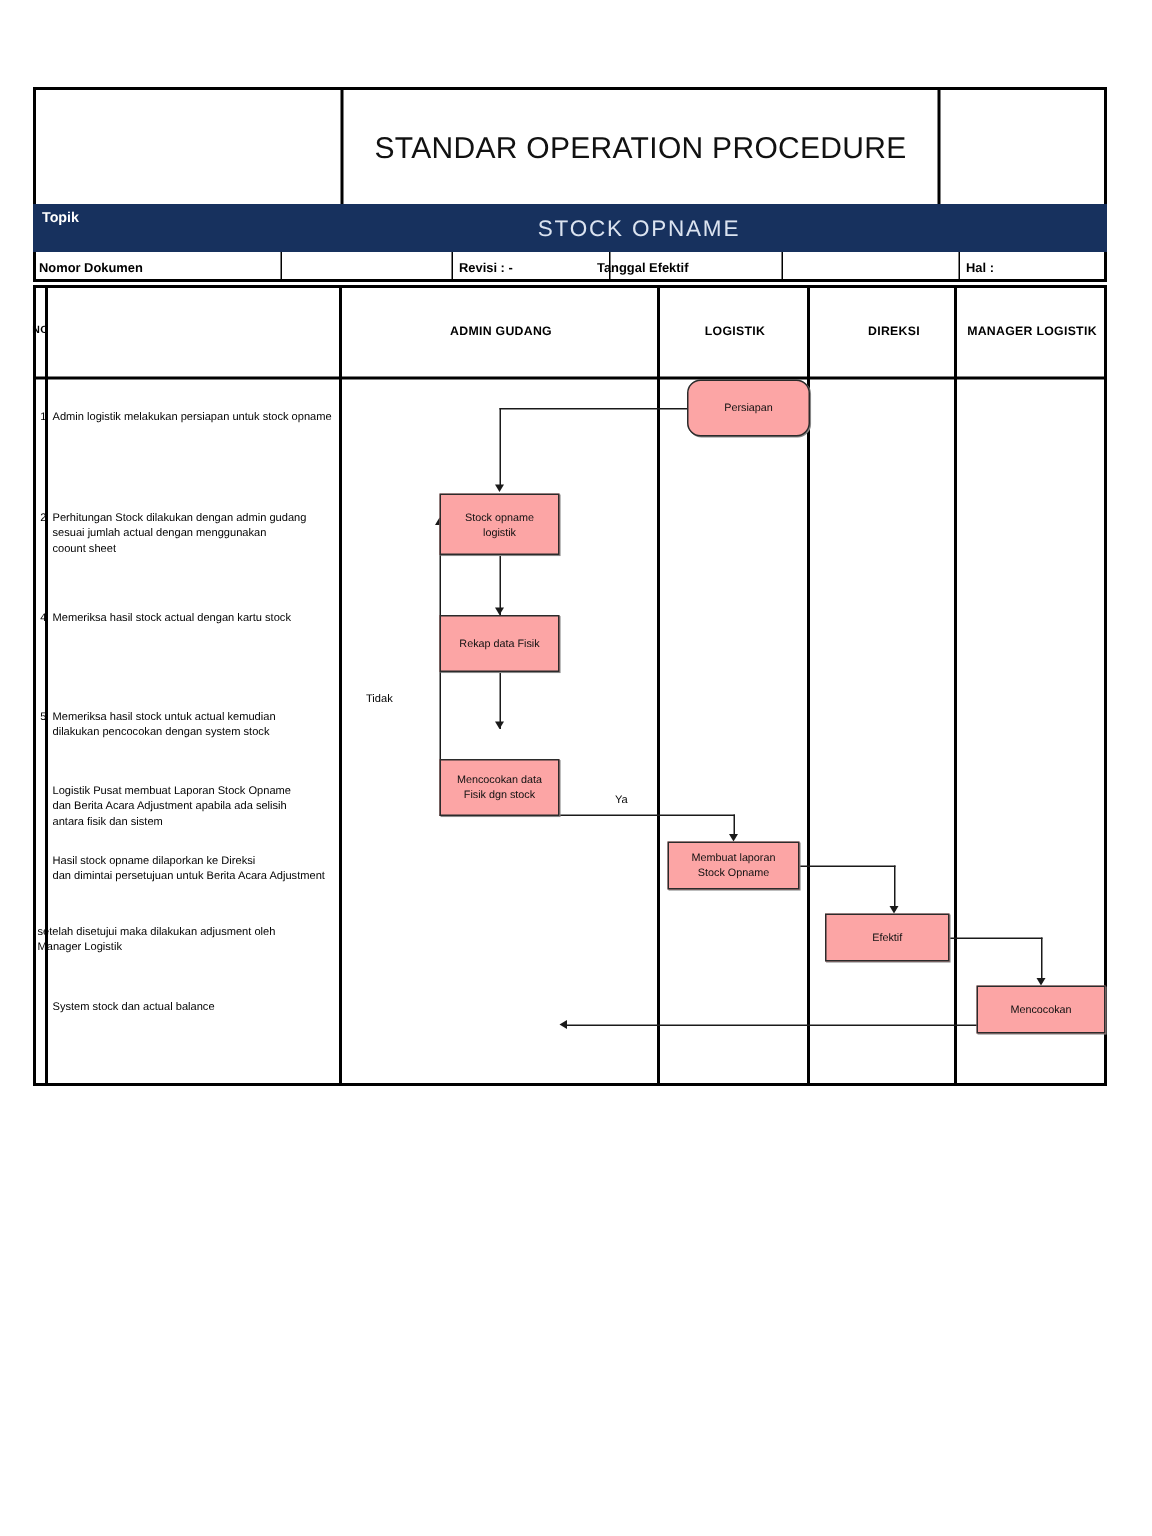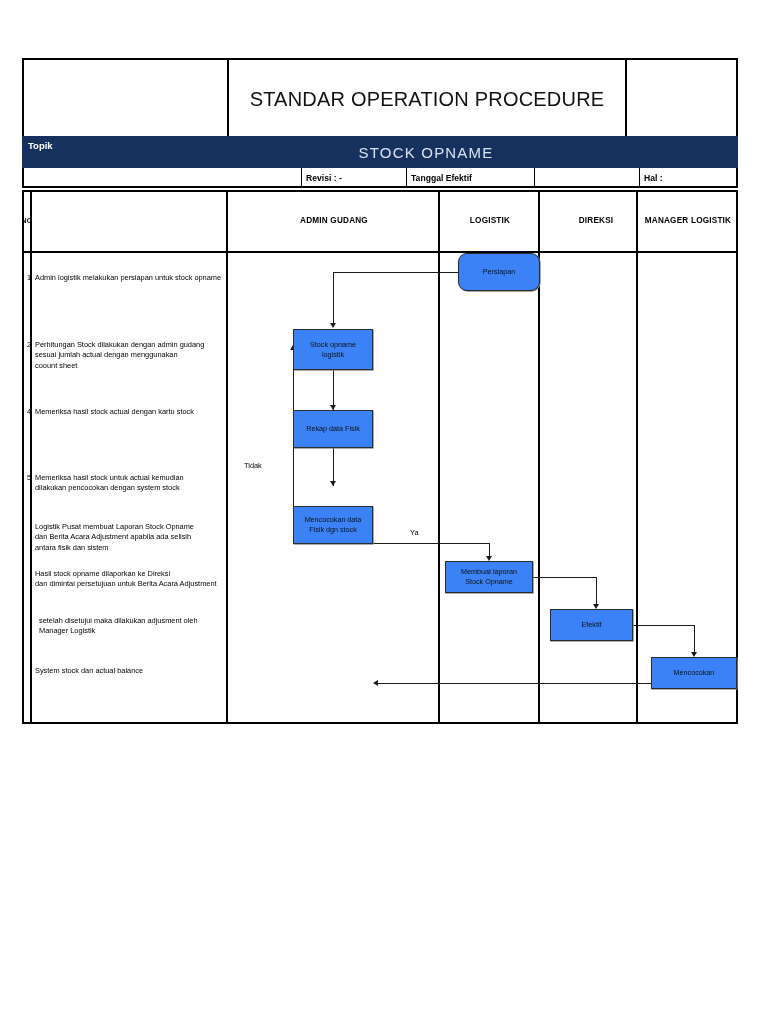--- a/index.html
+++ b/index.html
@@ -23,21 +23,21 @@
               font-size:15px;color:#dbe3f0;letter-spacing:1.2px;}
 
   
   .inforow{left:0;top:110px;width:716px;height:20px;border:2px solid #000;border-top:none;}
   .infocell{top:110px;height:20px;border-right:1.5px solid #000;
             display:flex;align-items:center;}
   .infocell span{font-size:8.6px;font-weight:bold;color:#000;padding-left:4px;}
   .ic1{left:0;width:166px;}
   .ic2{left:166px;width:114px;}
   .ic3{left:280px;width:105px;}
-  .ic4{left:385px;width:128px;}
+  .ic4{left:372px;width:128px;}
   .ic5{left:513px;width:105px;}
   .ic6{left:618px;width:98px;border-right:none;}
 
   
   .grid-outer{left:0;top:132px;width:716px;height:534px;border:2px solid #000;}
   .col{top:132px;height:534px;border-right:2px solid #000;}
   .c-no{left:0;width:10px;}
   .c-act{left:10px;width:196px;}
   .c-adm{left:206px;width:212px;}
   .c-log{left:418px;width:100px;}
@@ -52,21 +52,21 @@
   .ch-adm{left:206px;width:212px;}
   .ch-log{left:418px;width:100px;}
   .ch-dir{left:518px;width:112px;}
   .ch-man{left:616px;width:100px;}
 
   
   .act-num{font-size:7.4px;color:#000;text-align:right;width:9px;}
   .act-txt{font-size:7.4px;color:#000;line-height:10.4px;white-space:pre-line;}
 
   
-  .shape{border:1px solid #2b2b2b;background:#3b82f6;display:flex;align-items:center;
+  .shape{border:1px solid #2b2b2b;background:#fca5a5;display:flex;align-items:center;
          justify-content:center;text-align:center;font-size:7.2px;color:#111;
          line-height:9.6px;white-space:pre-line;box-shadow:0.7px 0.7px 0 #888;}
   .rounded{border-radius:9px;}
   .lbl{font-size:7.4px;color:#000;}
 
   
   .ln{background:#1a1a1a;}
   .hln{height:1px;}
   .vln{width:1px;}
   .arw{width:0;height:0;}
@@ -85,20 +85,23 @@
       <div class="hdr-title">STANDAR OPERATION PROCEDURE</div>
     </div>
     <div class="abs hdr-c3"></div>
   </div>
 
   <div class="abs band"></div>
   <div class="abs band-topik">Topik</div>
   <div class="abs band-title">STOCK OPNAME</div>
 
   <div class="abs inforow"></div>
+  <div class="abs infocell ic1">
+      <span>Nomor Dokumen</span>
+    </div>
   <div class="abs infocell ic2">
       <span></span>
     </div>
   <div class="abs infocell ic3">
       <span>Revisi : -</span>
     </div>
   <div class="abs infocell ic4">
       <span>Tanggal Efektif</span>
     </div>
   <div class="abs infocell ic5">
@@ -136,21 +139,21 @@
 
   <div class="abs act-num" style="left:0;top:415px;">5</div>
   <div class="abs act-txt" style="left:13px;top:415px;width:192px;">Memeriksa hasil stock untuk actual kemudian
  dilakukan pencocokan dengan system stock</div>
 
   <div class="abs act-txt" style="left:13px;top:464px;width:192px;">Logistik Pusat membuat Laporan Stock Opname
 dan Berita Acara Adjustment apabila ada selisih
 antara fisik dan sistem</div>
   <div class="abs act-txt" style="left:13px;top:511px;width:192px;">Hasil stock opname dilaporkan ke Direksi
 dan dimintai persetujuan untuk Berita Acara Adjustment</div>
-  <div class="abs act-txt" style="left:17px;top:558px;width:192px;">setelah disetujui maka dilakukan adjusment oleh
+  <div class="abs act-txt" style="left:3px;top:558px;width:192px;">setelah disetujui maka dilakukan adjusment oleh
 Manager Logistik</div>
   <div class="abs act-txt" style="left:13px;top:608px;width:192px;">System stock dan actual balance</div>
 
   <div class="abs ln hln" style="left:311px;top:214px;width:125px;"></div>
   <div class="abs ln vln" style="left:311px;top:214px;height:52px;"></div>
   <div class="abs arw arw-d" style="left:307.5px;top:265px;"></div>
 
   <div class="abs ln vln" style="left:311px;top:312px;height:40px;"></div>
   <div class="abs arw arw-d" style="left:307.5px;top:347px;"></div>
 

